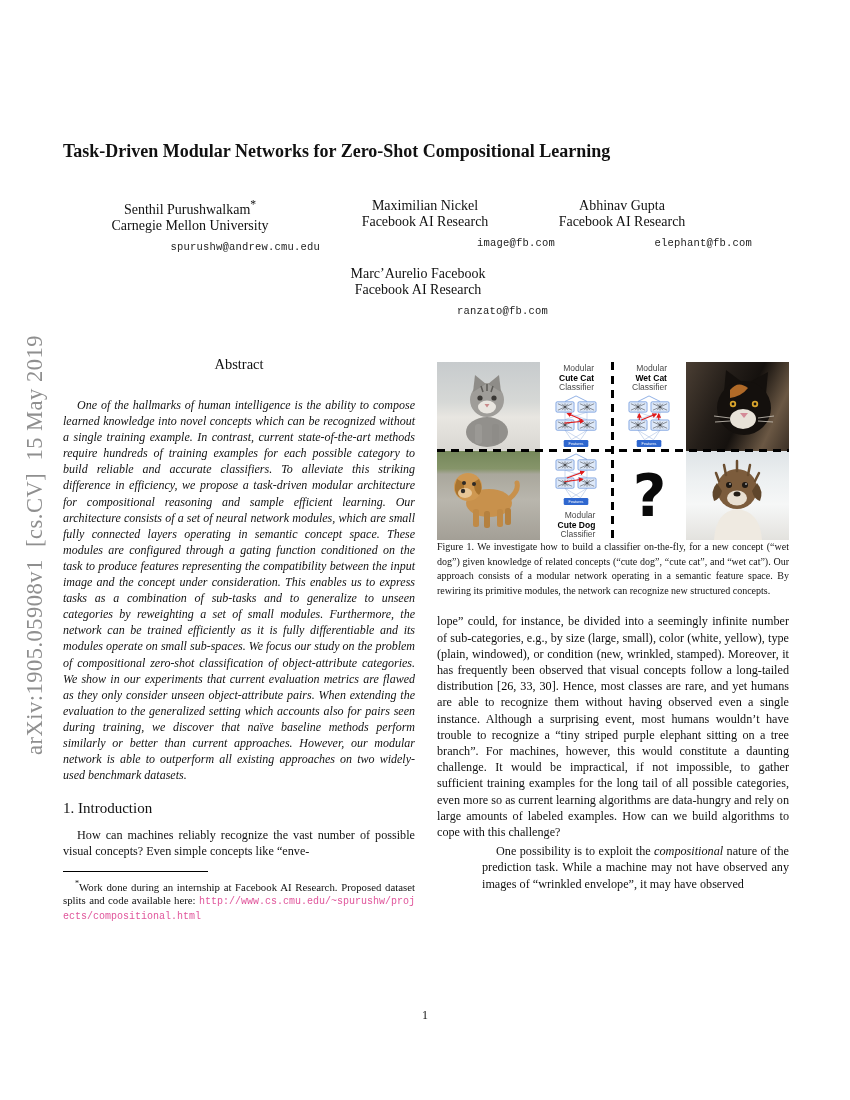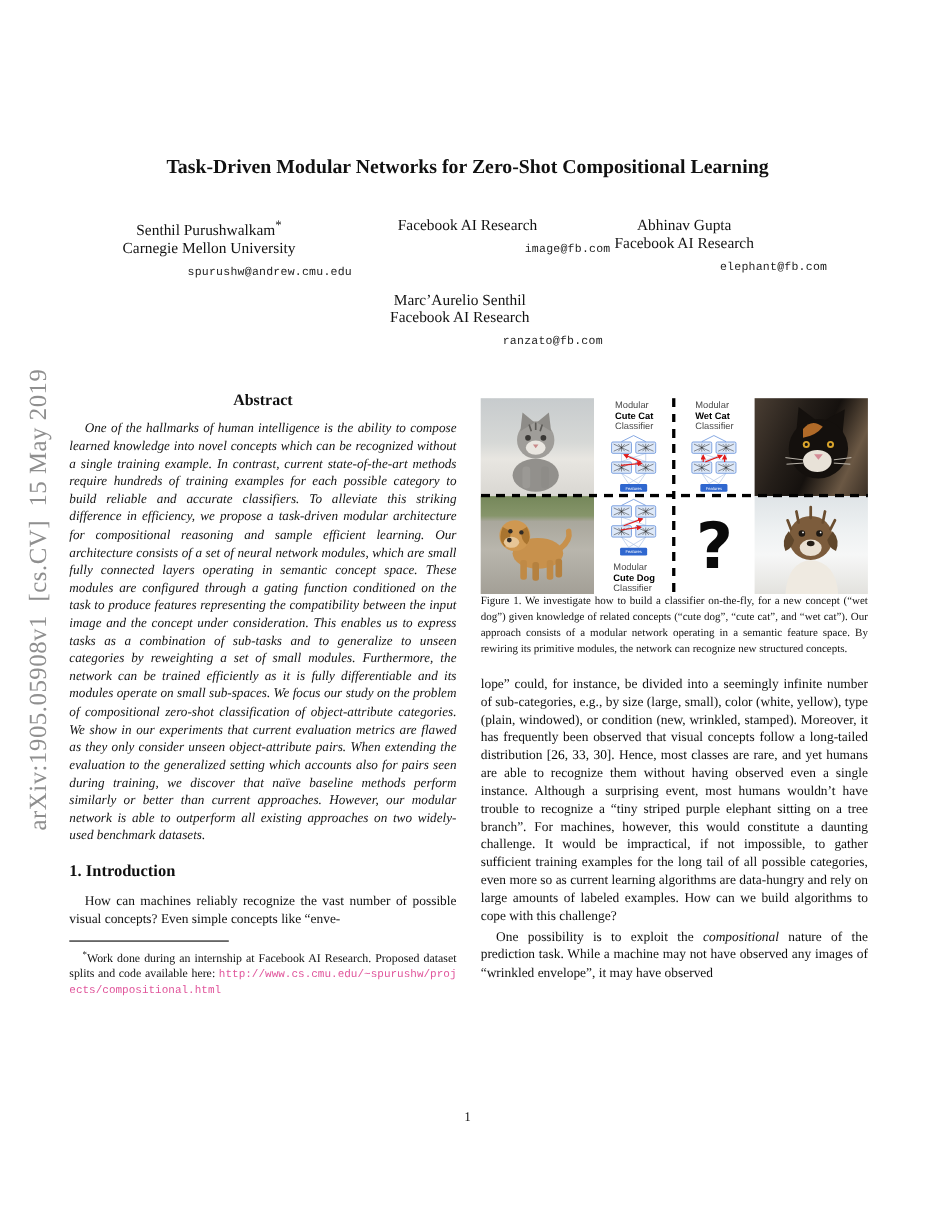--- a/index.html
+++ b/index.html
@@ -5,63 +5,63 @@
   html,body{margin:0;padding:0;background:#ffffff;}
   .page{position:relative;width:850px;height:1100px;background:#fff;overflow:hidden;
         font-family:"Liberation Serif",serif;color:#111;}
 
   
   .watermark{position:absolute;left:-225px;top:532px;width:520px;height:26px;
              text-align:center;transform:rotate(-90deg);color:#8f8f8f;
              font-size:22.5px;white-space:pre;letter-spacing:0.5px;}
 
   
-  .title{position:absolute;top:141px;left:63px;width:724px;margin:0;text-align:center;
+  .title{position:absolute;top:141px;left:63px;width:724px;margin:0;
          font-size:18px;font-weight:bold;}
   .author{position:absolute;text-align:center;}
   .author-name{font-size:14px;}
   .author-affil{font-size:14px;}
   .author-email{font-family:"Liberation Mono",monospace;font-size:10.5px;color:#222;
                 margin-top:7px;letter-spacing:0.2px;text-align:right;}
   #author-1{left:60px;top:198px;width:260px;}
   #author-2{left:295px;top:198px;width:260px;}
   #author-3{left:492px;top:198px;width:260px;}
   #author-4{left:288px;top:266px;width:260px;}
 
   
   .col-left{position:absolute;left:63px;top:356px;width:352px;}
   .col-right{position:absolute;left:437px;top:362px;width:352px;}
 
-  .abstract-heading{text-align:center;font-size:14.5px;font-weight:bold;margin:0 0 8px 0;}
+  .abstract-heading{text-align:center;font-size:14.5px;font-weight:normal;margin:0 0 24px 0;}
   .abstract-text{font-style:italic;font-size:12px;line-height:16.1px;text-align:justify;
                  margin:0;text-indent:14px;}
-  .section-heading{font-size:15px;font-weight:bold;margin:17px 0 10px 0;}
+  .section-heading{font-size:15px;font-weight:normal;margin:17px 0 10px 0;}
   .body-para{font-size:12.2px;line-height:16.2px;text-align:justify;margin:0;}
   .indent{text-indent:14px;}
-  .para-gap{margin-top:3px;}
+  .para-gap{margin-top:3px;margin-left:45px;}
 
   .footnote-rule{width:145px;border:none;border-top:1px solid #000;margin:11px 0 5px 0;}
   .footnote{font-size:10.8px;line-height:13.8px;text-align:justify;margin:0;text-indent:12px;}
   .footnote sup{font-size:8px;}
   .url-link{font-family:"Liberation Mono",monospace;color:#e0559b;font-size:10px;
             text-decoration:none;word-break:break-all;cursor:pointer;}
   .cite{color:#000000;cursor:pointer;}
   .page-number{position:absolute;top:1008px;left:63px;width:724px;text-align:center;font-size:12px;}
 
   
   .fig{position:relative;width:352px;height:178px;}
   .fig-row{display:flex;height:89px;}
   .fig-photo{width:103px;height:100%;position:relative;overflow:hidden;}
   .fig-photo svg{position:absolute;left:0;top:0;width:100%;height:100%;}
   .photo-cute-cat{background:linear-gradient(180deg,#c7cbcd 0%,#d6d8d6 45%,#e8e6e1 62%,#d9d7d2 100%);}
   .photo-wet-cat{background:linear-gradient(115deg,#4a3e33 0%,#241e19 35%,#15110e 55%,#6b5844 80%,#3a2f25 100%);}
   .photo-cute-dog{background:linear-gradient(180deg,#75875a 0%,#86956a 20%,#a9a79c 26%,#b9b6ad 55%,#a39f96 100%);}
   .photo-wet-dog{background:linear-gradient(180deg,#dfe4e7 0%,#eef1f2 35%,#f6f7f7 60%,#e3e2de 100%);}
   .fig-cls{width:73px;display:flex;flex-direction:column;align-items:center;justify-content:flex-start;background:#fff;}
-  .cls-label{text-align:left;font-family:"Liberation Sans",sans-serif;font-size:8.5px;
+  .cls-label{text-align:right;font-family:"Liberation Sans",sans-serif;font-size:8.5px;
              line-height:9.5px;padding-top:2px;}
   .cls-top,.cls-bot{display:block;color:#4a4a4a;}
   .cls-mid{display:block;color:#000;font-weight:bold;}
   .cls-net{display:block;height:57px;width:auto;margin:1px auto 0;}
   .fig-question{width:73px;display:flex;align-items:center;justify-content:center;background:#fff;}
   .fig-question span{font-family:"DejaVu Sans",sans-serif;font-weight:bold;font-size:58px;color:#0a0a0a;}
   .fig-divider-h{position:absolute;top:50%;left:0;width:100%;height:3px;margin-top:-2px;
                  background:repeating-linear-gradient(90deg,#000 0 8px,transparent 8px 14px);}
   .fig-divider-v{position:absolute;left:50%;top:0;height:100%;width:3px;margin-left:-2px;
                  background:repeating-linear-gradient(180deg,#000 0 8px,transparent 8px 14px);}
@@ -76,30 +76,31 @@
   <div class="watermark">arXiv:1905.05908v1  [cs.CV]  15 May 2019</div>
 
   <h1 class="title">Task-Driven Modular Networks for Zero-Shot Compositional Learning</h1>
 
   <div class="author" id="author-1">
     <div class="author-name"><span>Senthil Purushwalkam</span><sup>*</sup></div>
     <div class="author-affil">Carnegie Mellon University</div>
     <div class="author-email">spurushw@andrew.cmu.edu</div>
   </div>
   <div class="author" id="author-2">
+    <div class="author-name">Maximilian Nickel</div>
     <div class="author-affil">Facebook AI Research</div>
     <div class="author-email">image@fb.com</div>
   </div>
   <div class="author" id="author-3">
     <div class="author-name">Abhinav Gupta</div>
     <div class="author-affil">Facebook AI Research</div>
     <div class="author-email">elephant@fb.com</div>
   </div>
   <div class="author" id="author-4">
-    <div class="author-name">Marc’Aurelio Senthil</div>
+    <div class="author-name">Marc’Aurelio Facebook</div>
     <div class="author-affil">Facebook AI Research</div>
     <div class="author-email">ranzato@fb.com</div>
   </div>
 
   <div class="col-left">
     <h2 class="abstract-heading">Abstract</h2>
     <p class="abstract-text">One of the hallmarks of human intelligence is the ability to compose learned knowledge into novel concepts which can be recognized without a single training example. In contrast, current state-of-the-art methods require hundreds of training examples for each possible category to build reliable and accurate classifiers. To alleviate this striking difference in efficiency, we propose a task-driven modular architecture for compositional reasoning and sample efficient learning. Our architecture consists of a set of neural network modules, which are small fully connected layers operating in semantic concept space. These modules are configured through a gating function conditioned on the task to produce features representing the compatibility between the input image and the concept under consideration. This enables us to express tasks as a combination of sub-tasks and to generalize to unseen categories by reweighting a set of small modules. Furthermore, the network can be trained efficiently as it is fully differentiable and its modules operate on small sub-spaces. We focus our study on the problem of compositional zero-shot classification of object-attribute categories. We show in our experiments that current evaluation metrics are flawed as they only consider unseen object-attribute pairs. When extending the evaluation to the generalized setting which accounts also for pairs seen during training, we discover that naïve baseline methods perform similarly or better than current approaches. However, our modular network is able to outperform all existing approaches on two widely-used benchmark datasets.</p>
     <h3 class="section-heading">1. Introduction</h3>
     <p class="body-para indent">How can machines reliably recognize the vast number of possible visual concepts? Even simple concepts like “enve-</p>
     <hr class="footnote-rule">

